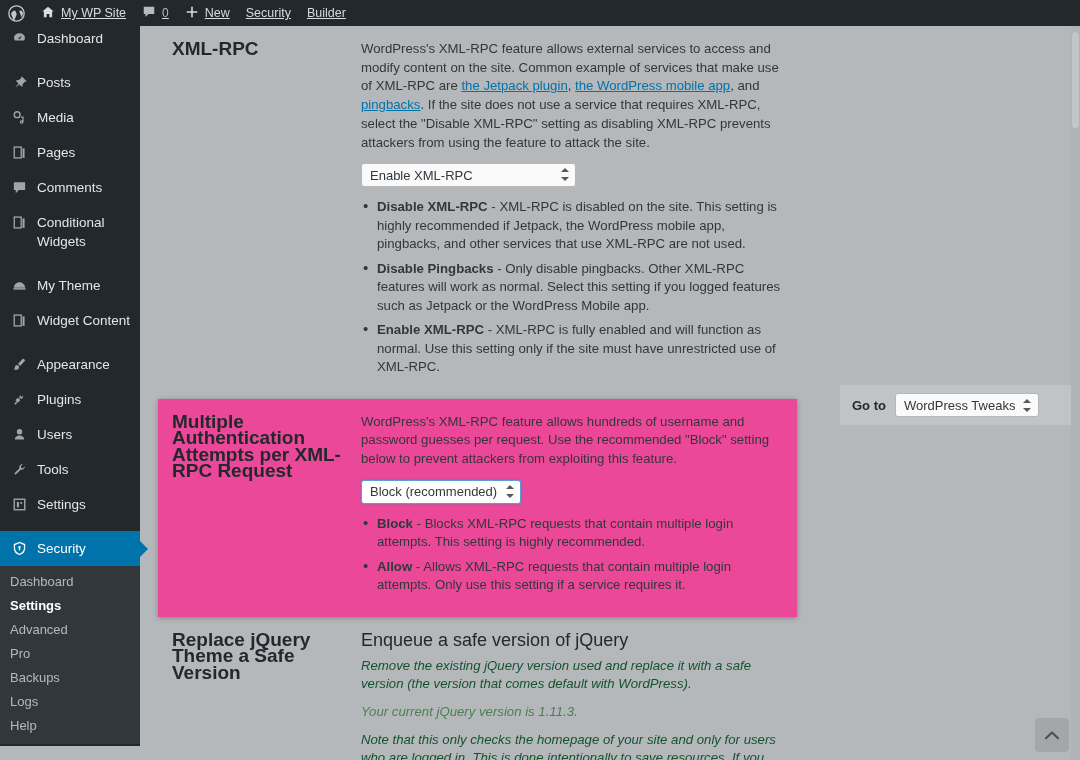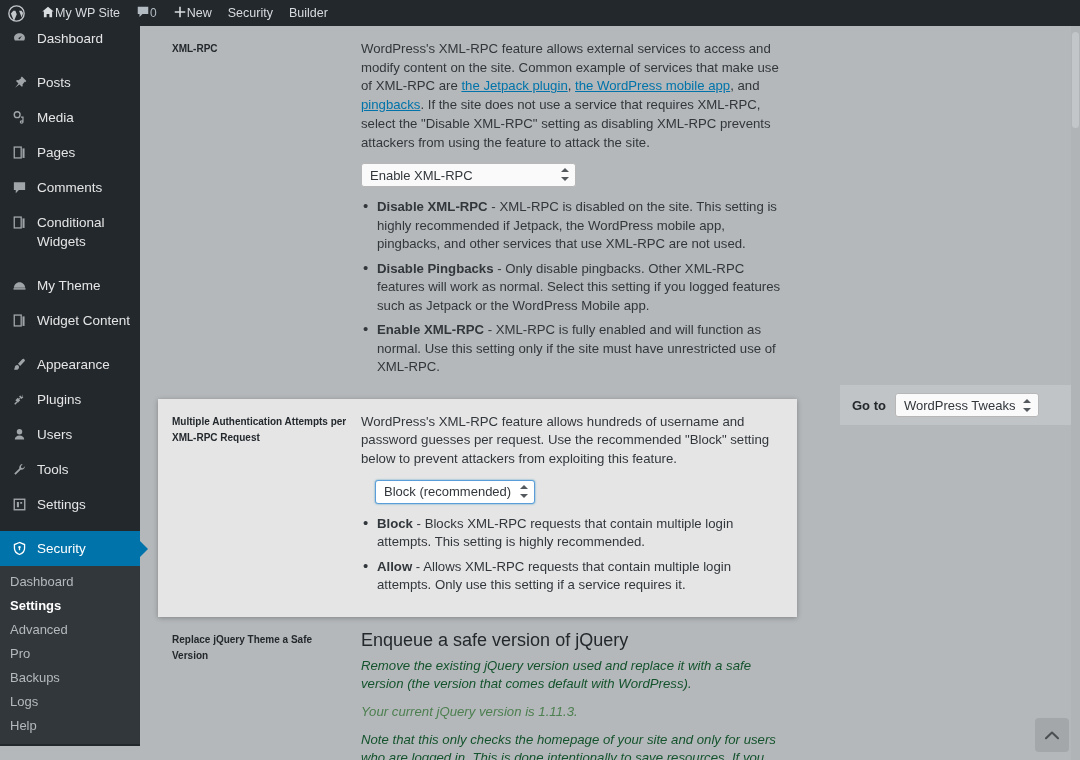--- a/index.html
+++ b/index.html
@@ -11,22 +11,22 @@
   }
 
   
   #adminbar {
     position: absolute; top: 0; left: 0; width: 1080px; height: 26px;
     background: #23282d; color: #b3bcc3;
     display: flex; align-items: center;
     font-size: 12.5px; z-index: 50;
   }
   .ab-item {
-    display: flex; align-items: center; 
-    height: 26px; padding: 0 8px; color: #d8dcdf; white-space: nowrap;
+    display: flex; align-items: center; gap: 6px;
+    height: 26px; padding: 0 8px; color: #d8dcdf; white-space: nowrap; text-decoration: underline;
   }
   .ab-item:first-child { padding-left: 8px; }
   .ab-logo svg { display: block; }
   .ab-count {
     background: transparent; color: #b3bcc3; font-size: 12px;
   }
 
   
   #sidebar {
     position: absolute; top: 12px; left: 0; width: 140px; height: 734px;
@@ -70,27 +70,27 @@
   #column {
     position: absolute; top: 0; left: 18px; width: 639px;
     background: #b4b8ba;
   }
 
   .setting-row {
     display: flex; align-items: flex-start;
     padding: 14px 16px 16px 14px;
   }
   .setting-row.highlight {
-    background: #e5e5e5;
+    background: #ec4899;
     box-shadow: 0 1px 5px rgba(0,0,0,0.28);
     position: relative; z-index: 5;
   }
   .s-label {
     flex: 0 0 189px; padding-top: 1px; padding-right: 12px;
-    font-size: 10px; font-weight: bold; color: #23282d;
+    font-size: 19px; font-weight: bold; color: #23282d;
     line-height: 16.5px;
   }
   .s-body { flex: 1 1 auto; font-size: 13.2px; color: #32373c; line-height: 18.7px; }
   .s-body p { margin-bottom: 2px; }
   .s-body a { color: #0073aa; text-decoration: underline; }
 
   select.wp-select {
     font-family: "Liberation Sans", sans-serif;
     font-size: 13px; color: #32373c;
     background: #fafafa;
@@ -108,21 +108,20 @@
   }
   .select-wrap .arrows i {
     display: block; width: 0; height: 0;
     border-left: 4px solid transparent; border-right: 4px solid transparent;
   }
   .select-wrap .arrows i.up { border-bottom: 4px solid #54595e; }
   .select-wrap .arrows i.dn { border-top: 4px solid #54595e; }
   .select-wrap.focused select.wp-select {
     border-color: #5b9dd9; background: #fff;
     box-shadow: 0 0 2px rgba(30,140,190,.8);
-    margin-left: 14px;
   }
   .select-wrap.w-select select.wp-select { width: 215px; }
 
   ul.bullets { list-style: none; margin: 4px 0 0 0; }
   ul.bullets li {
     position: relative; padding-left: 16px; margin-bottom: 6px;
     line-height: 18.5px;
   }
   ul.bullets li::before {
     content: "\2022"; position: absolute; left: 2px; top: -1px;

